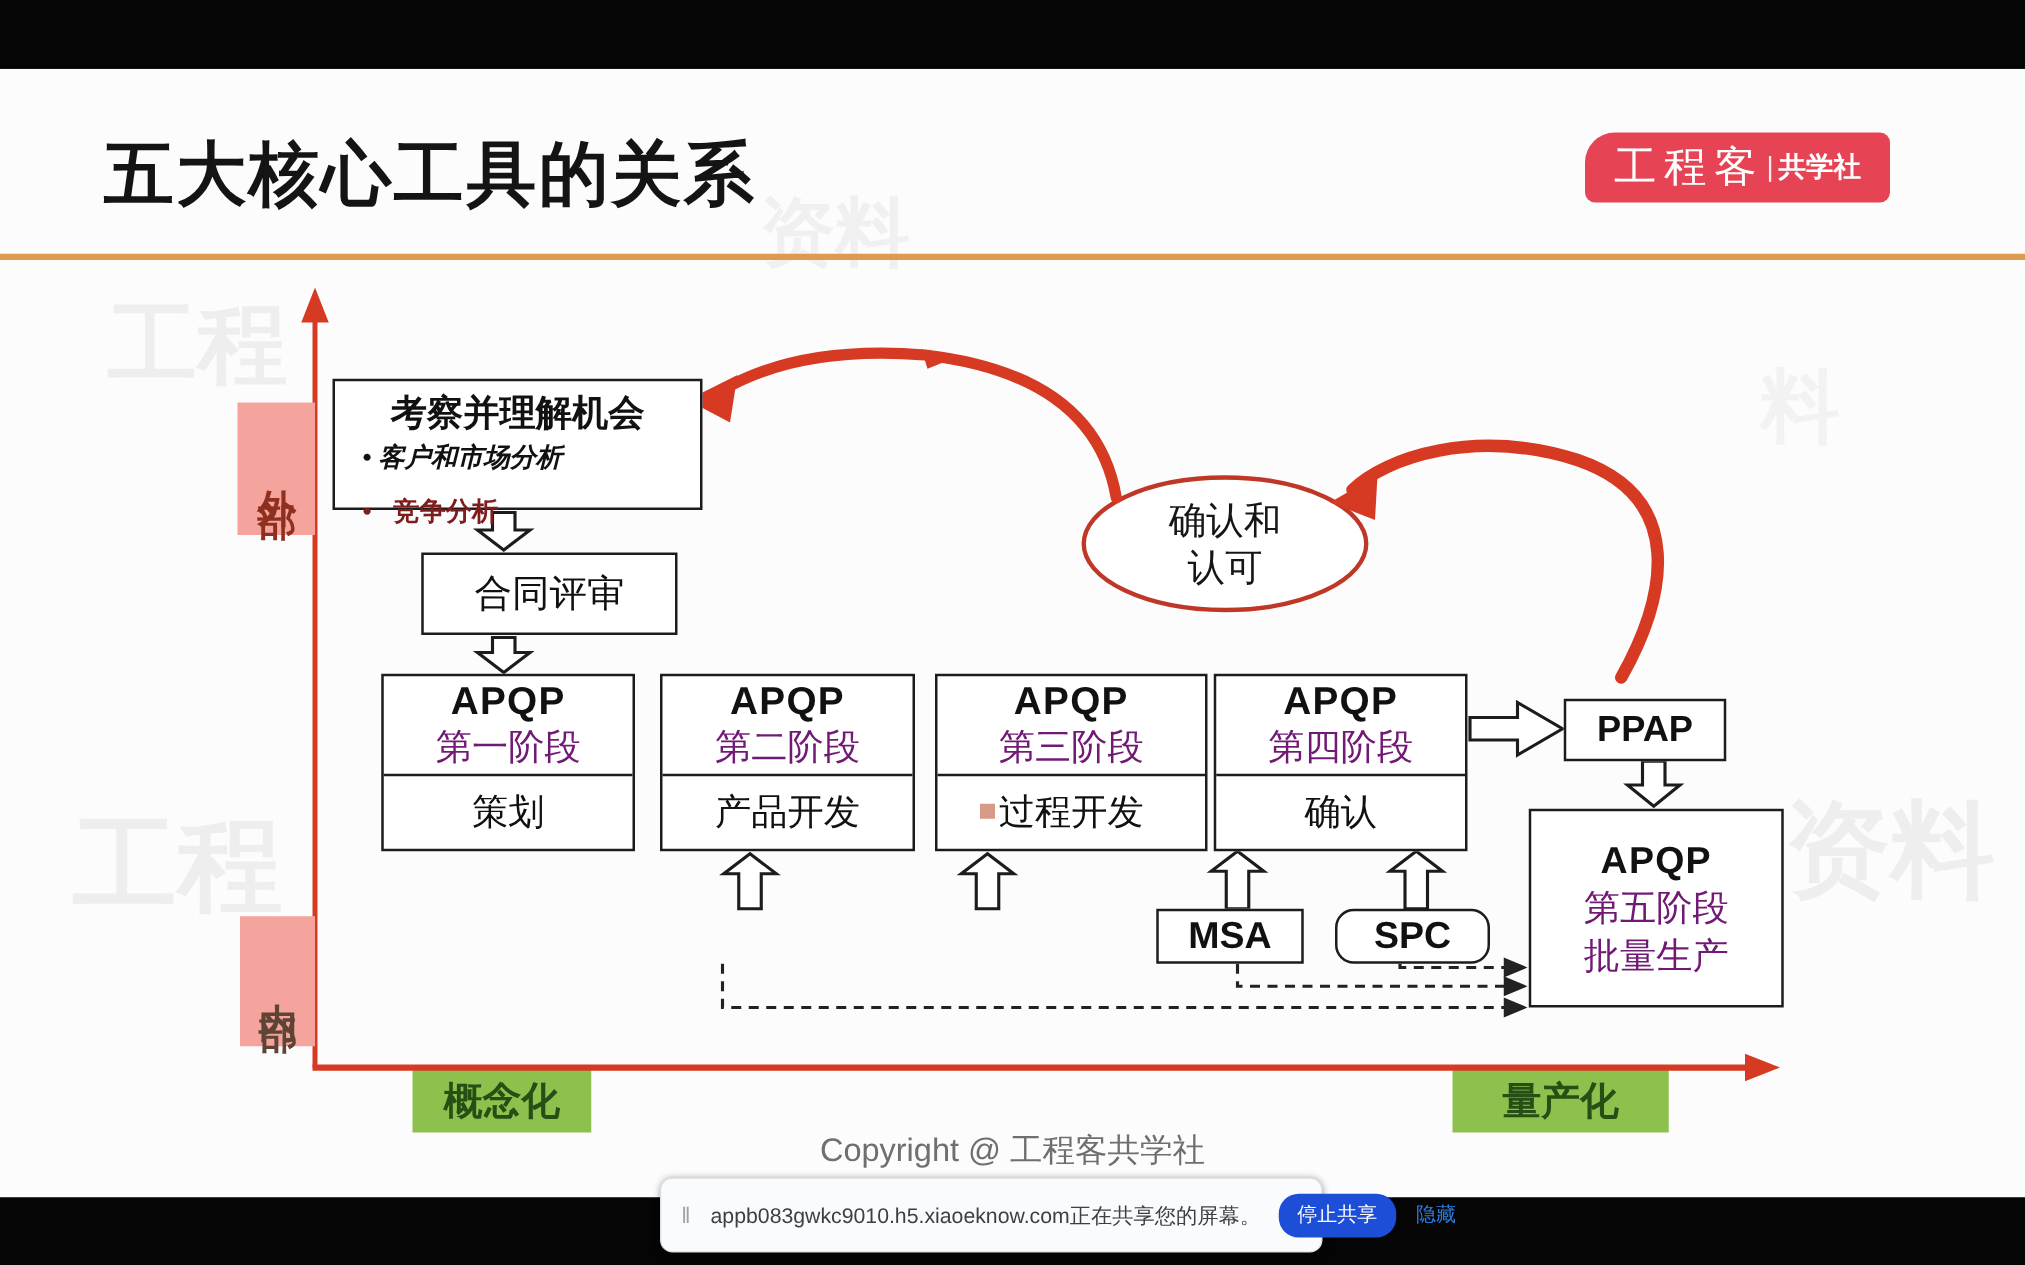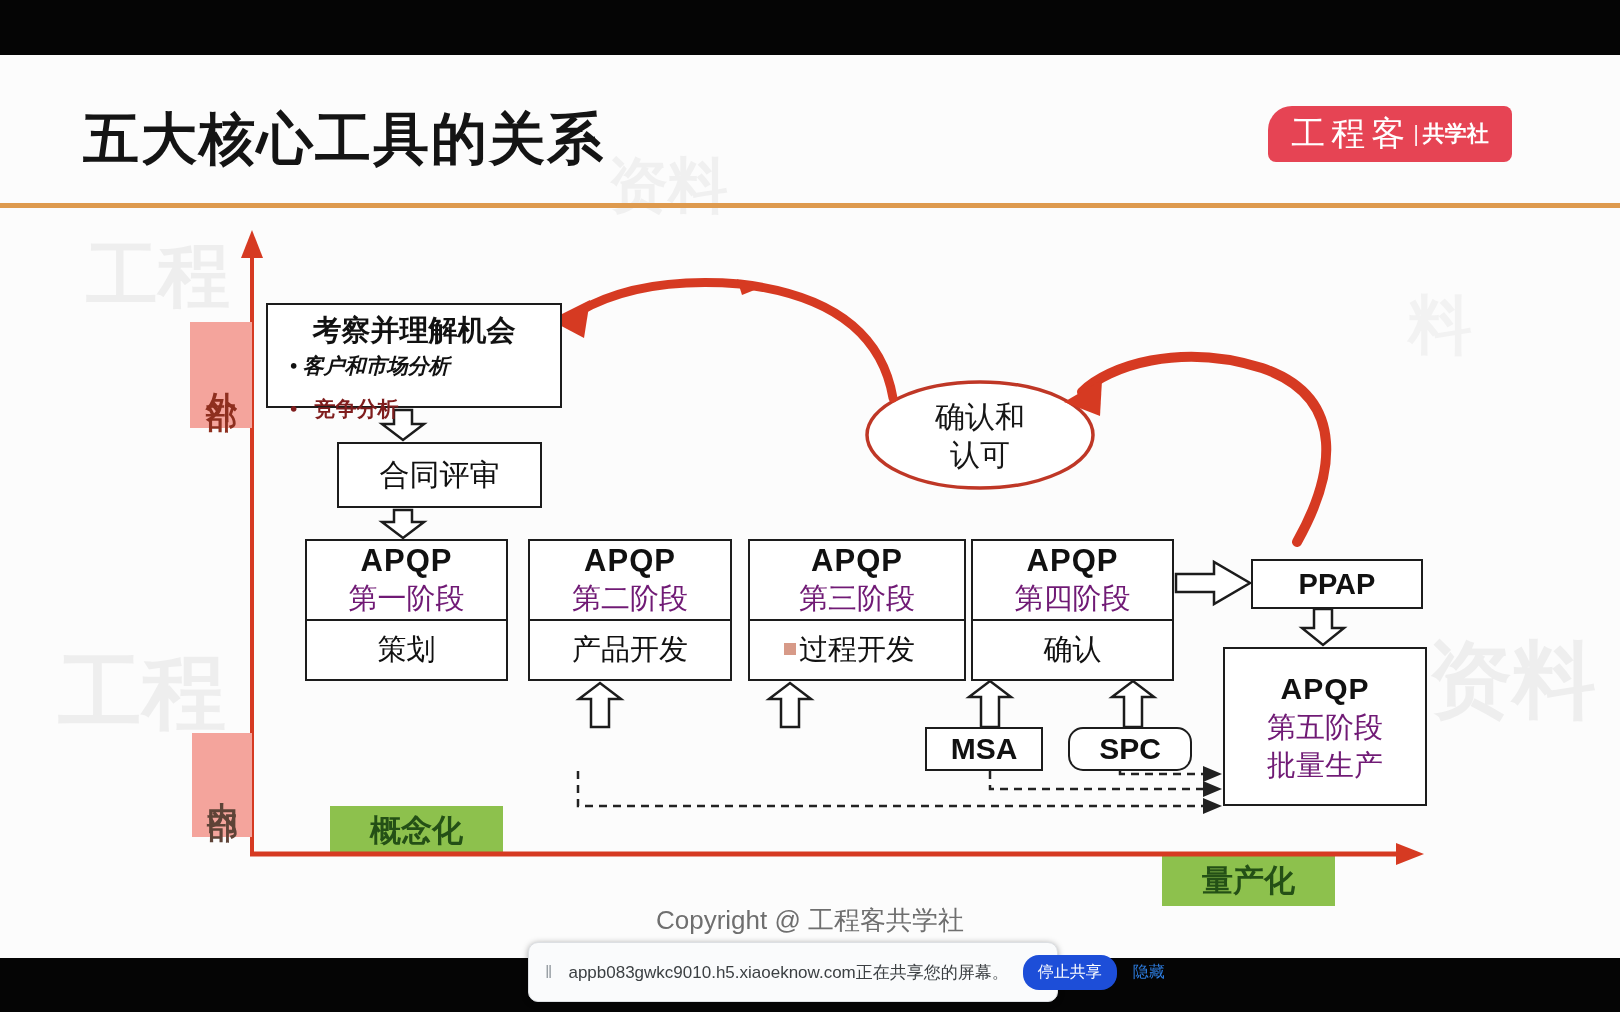--- a/index.html
+++ b/index.html
@@ -88,21 +88,21 @@
     <path d="M893,398 Q876,300 740,284 Q640,276 578,312" fill="none" stroke="#d63a22" stroke-width="9" stroke-linecap="round"></path>
     <polygon points="550,320 590,300 584,338" fill="#d63a22"></polygon>
     <polygon points="757,289 737,279 742,295" fill="#d63a22"></polygon>
 
     <path d="M1297,542 C1333,478 1350,398 1262,368 C1180,342 1108,366 1082,392" fill="none" stroke="#d63a22" stroke-width="10" stroke-linecap="round"></path>
     <polygon points="1064,402 1102,380 1100,416" fill="#d63a22"></polygon>
   </svg>
 
   <div class="pinklab" style="left:190px;top:322px;width:62px;height:106px;color:#8e2f1f;z-index:3;">外部</div>
   <div class="pinklab" style="left:192px;top:733px;width:60px;height:104px;color:#5e4337;z-index:3;">内部</div>
-  <div class="greenlab" style="left:330px;top:806px;width:173px;height:50px;z-index:1;">概念化</div>
+  <div class="greenlab" style="left:330px;top:856px;width:143px;height:50px;z-index:1;">概念化</div>
   <div class="greenlab" style="left:1162px;top:856px;width:173px;height:50px;z-index:1;">量产化</div>
 
   <div class="box" style="left:266px;top:303px;width:296px;height:105px;z-index:3;padding:6px 0 0 0;">
     <div class="serif" style="font-size:29px;font-weight:bold;text-align:center;color:#111;">考察并理解机会</div>
     <div class="serif" style="font-size:21px;font-weight:bold;color:#111;margin:2px 0 0 22px;line-height:27px;">
       <span>•</span>
       <span style="margin-left:0;font-style:italic;">客户和市场分析</span>
     </div>
     <div class="serif" style="font-size:21px;font-weight:bold;color:#7f1d1d;margin:16px 0 0 22px;line-height:27px;">
       <span>•</span>
@@ -135,21 +135,21 @@
     <div class="abs" style="left:34px;bottom:24px;width:12px;height:12px;background:#d79a88;"></div>
   </div>
   <div class="box stagebox" style="left:971px;top:539px;width:203px;height:142px;z-index:3;">
     <div class="top">
         <div class="apqp-tool">APQP</div>
       <div class="apqp-phase">第四阶段</div>
       </div>
     <div class="bot activity">确认</div>
   </div>
 
-  <div class="box center" style="left:1251px;top:559px;width:172px;height:50px;font-weight:bold;font-size:29px;color:#111;z-index:3;">PPAP</div>
+  <div class="box center" style="left:1251px;top:559px;width:130px;height:50px;font-weight:bold;font-size:29px;color:#111;z-index:3;">PPAP</div>
 
   <div class="box" style="left:1223px;top:647px;width:204px;height:159px;z-index:3;display:flex;flex-direction:column;align-items:center;justify-content:center;">
     <div class="apqp-tool" style="font-size:30px;">APQP</div>
     <div class="apqp-phase" style="line-height:40px;">第五阶段</div>
     <div class="apqp-phase" style="line-height:36px;">批量生产</div>
   </div>
 
   <div class="box center toolbox" style="left:925px;top:727px;width:118px;height:44px;z-index:3;">MSA</div>
   <div class="box center toolbox" style="left:1068px;top:727px;width:124px;height:44px;z-index:3;border-radius:15px;">SPC</div>
 

